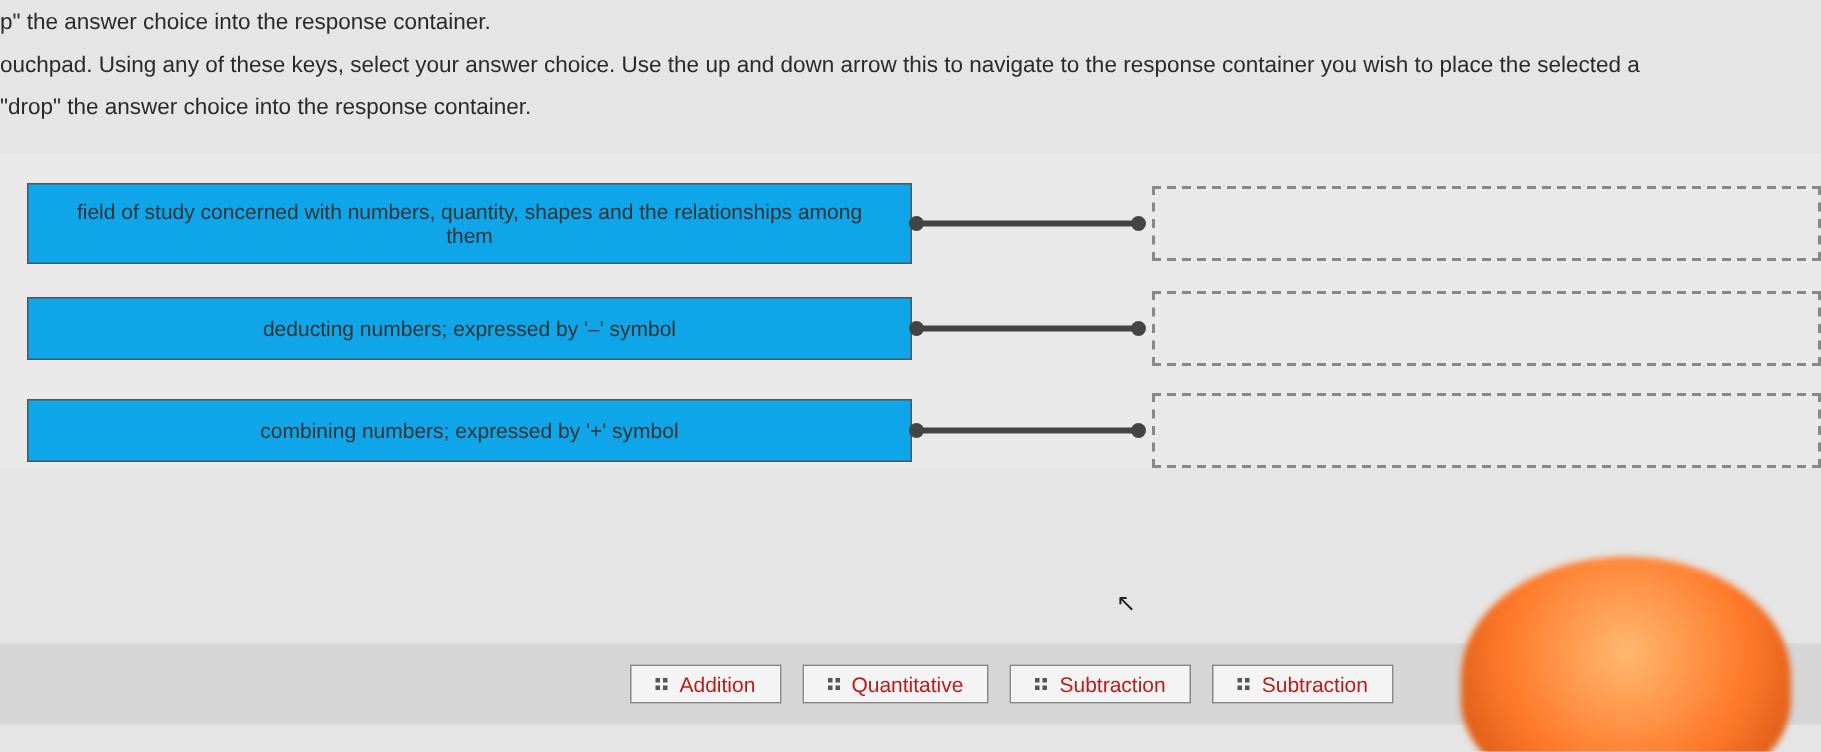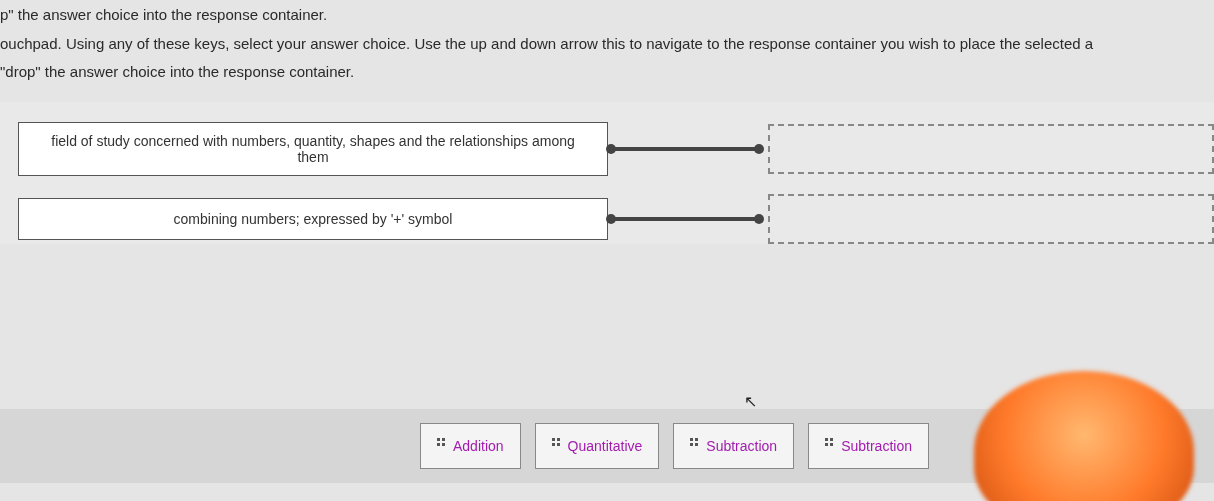--- a/index.html
+++ b/index.html
@@ -27,21 +27,21 @@
     .row {
       display: flex;
       align-items: center;
       margin-bottom: 18px;
       position: relative;
     }
     .prompt-box {
       width: 590px;
       min-height: 42px;
       border: 1px solid #555;
-      background: #ffffff;
+      background: #0ea5e9;
       display: flex;
       align-items: center;
       justify-content: center;
       text-align: center;
       padding: 6px 27px;
       color: #333;
       font-size: 14px;
     }
     .prompt-box.tall { min-height: 54px; }
     .connector {
@@ -76,25 +76,25 @@
       bottom: 18px;
       left: 0; right: 0;
       background: #d6d6d6;
       padding: 14px 0 14px 420px;
       display: flex;
       gap: 14px;
     }
     .choice {
       background: #f4f4f4;
       border: 1px solid #888;
-      padding: 14px 16px;
+      padding: 4px 16px;
       font-size: 14px;
-      color: #a21caf;
+      color: #b91c1c;
       display: flex;
-      align-items: flex-start;
+      align-items: center;
       gap: 8px;
       cursor: move;
     }
     .drag-handle {
       display: inline-grid;
       grid-template-columns: 3px 3px;
       grid-template-rows: 3px 3px;
       gap: 2px;
     }
     .drag-handle span {
@@ -130,20 +130,25 @@
 </div>
 
 <div class="matching-area">
 
   <div class="row">
     <div class="prompt-box tall">field of study concerned with numbers, quantity, shapes and the relationships among them</div>
     <div class="connector"></div>
     <div class="drop-target"></div>
   </div>
 
+  <div class="row">
+    <div class="prompt-box">deducting numbers; expressed by '–' symbol</div>
+    <div class="connector"></div>
+    <div class="drop-target"></div>
+  </div>
 
 
   <div class="row">
     <div class="prompt-box">combining numbers; expressed by '+' symbol</div>
     <div class="connector"></div>
     <div class="drop-target"></div>
   </div>
 
 </div>
 

